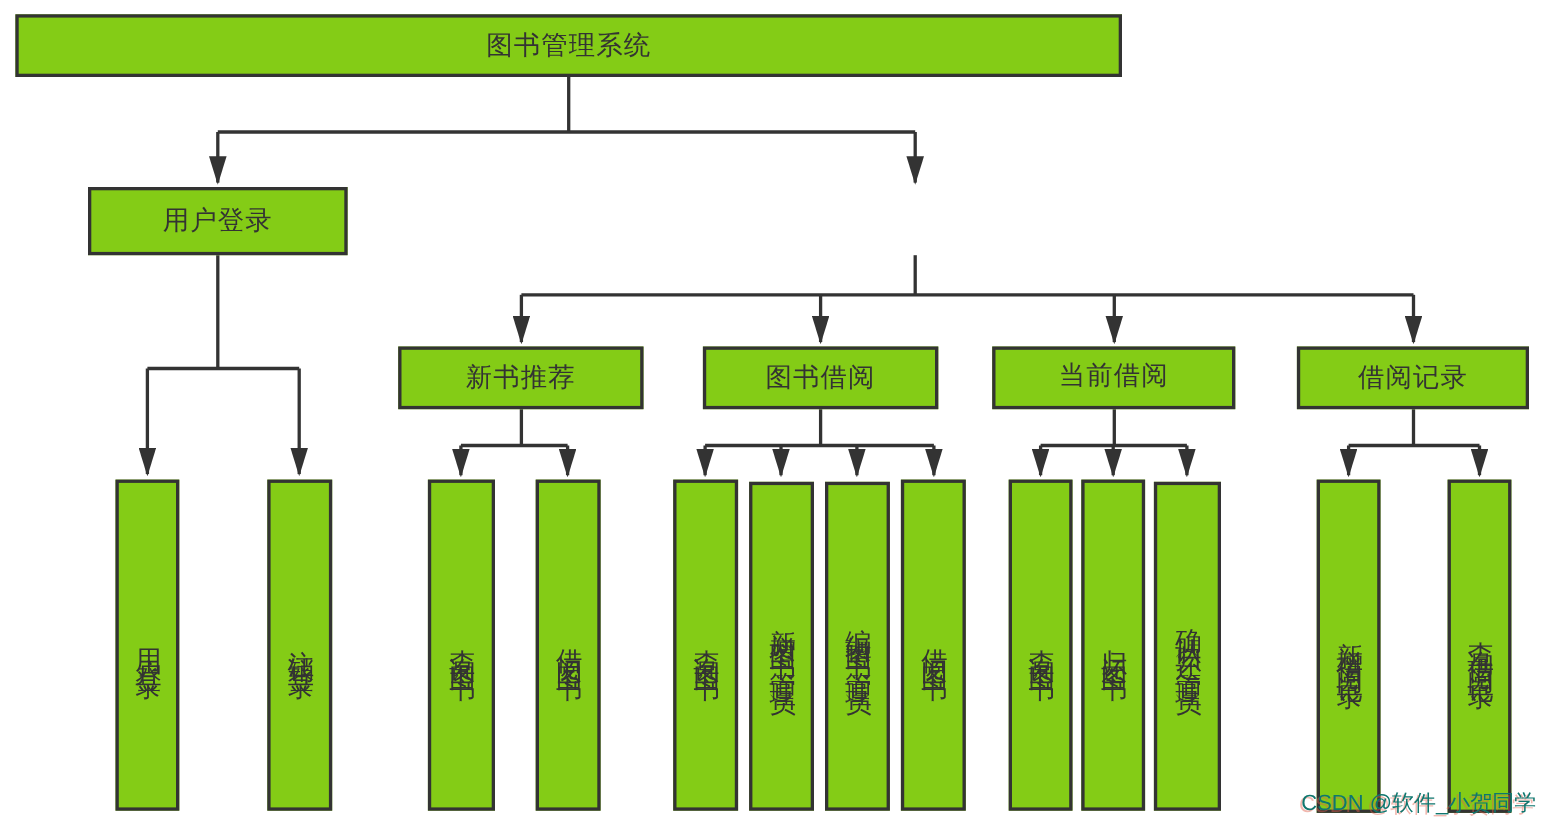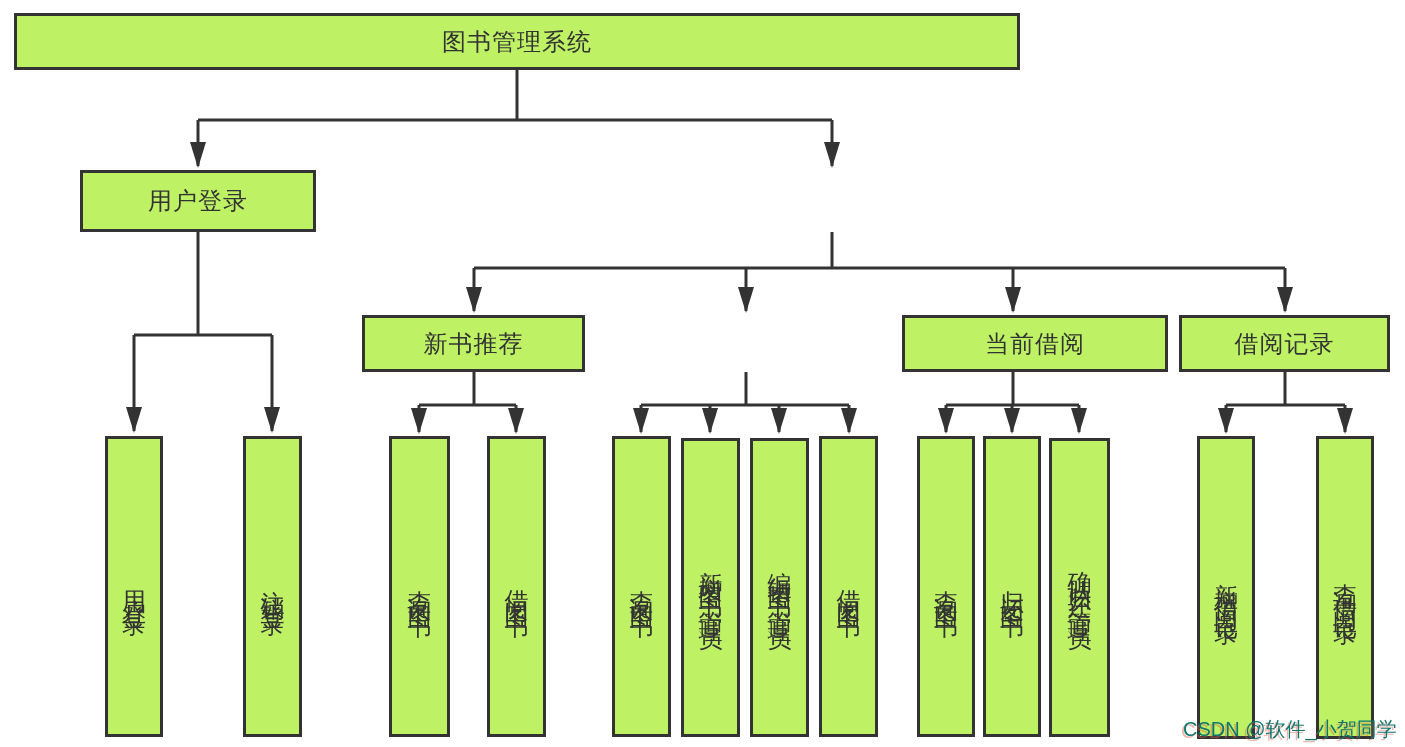--- a/index.html
+++ b/index.html
@@ -2,21 +2,21 @@
 <html><head>
 <meta charset="utf-8">
 <style>
   html,body{margin:0;padding:0;background:#ffffff;}
   body{font-family:"Liberation Sans",sans-serif;}
   .canvas{
     position:relative;width:1405px;height:747px;background:#ffffff;overflow:hidden;
   }
   svg.connectors{position:absolute;left:0;top:0;z-index:1;}
   .node{
-    position:absolute;z-index:2;background:#bef264;
+    position:absolute;z-index:2;background:#84cc16;
     border:3px solid #333333;box-sizing:border-box;
     display:flex;align-items:center;justify-content:center;
     color:#333333;font-size:24px;line-height:1;white-space:nowrap;
   }
   .node.h{letter-spacing:1px;}
   .node.v{
     writing-mode:vertical-rl;text-orientation:mixed;
     letter-spacing:8px;font-size:24px;
   }
   .watermark{
@@ -78,21 +78,22 @@
       <path d="M1226,405 V432" marker-end="url(#arw)"></path>
       <path d="M1345,405 V432" marker-end="url(#arw)"></path>
     </g>
   </svg>
 
   <div class="node h" style="left:14px;top:13px;width:1006px;height:57px;">图书管理系统</div>
 
   <div class="node h" style="left:80px;top:170px;width:236px;height:62px;">用户登录</div>
 
   <div class="node h" style="left:362px;top:315px;width:223px;height:57px;text-align:center;">新书推荐</div>
-  <div class="node h" style="left:902px;top:315px;width:266px;height:57px;">当前借阅</div>
+  <div class="node h" style="left:639px;top:315px;width:214px;height:57px;">图书借阅</div>
+  <div class="node h" style="left:902px;top:315px;width:221px;height:57px;font-family:Liberation Mono, monospace;">当前借阅</div>
   <div class="node h" style="left:1179px;top:315px;width:211px;height:57px;">借阅记录</div>
 
   <div class="node v" style="left:105px;top:436px;width:58px;height:301px;">用户登录</div>
   <div class="node v" style="left:243px;top:436px;width:59px;height:301px;">注销登录</div>
 
   <div class="node v" style="left:389px;top:436px;width:61px;height:301px;">查询图书</div>
   <div class="node v" style="left:487px;top:436px;width:59px;height:301px;">借阅图书</div>
 
   <div class="node v" style="left:612px;top:436px;width:59px;height:301px;">查询图书</div>
   <div class="node v" style="left:681px;top:438px;width:59px;height:299px;">新增图书（管理员）</div>

